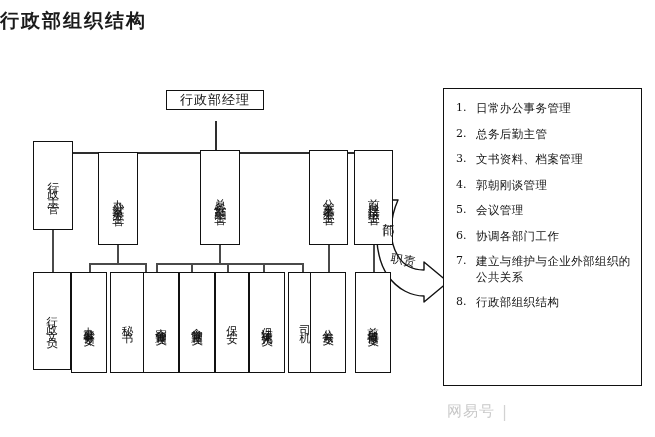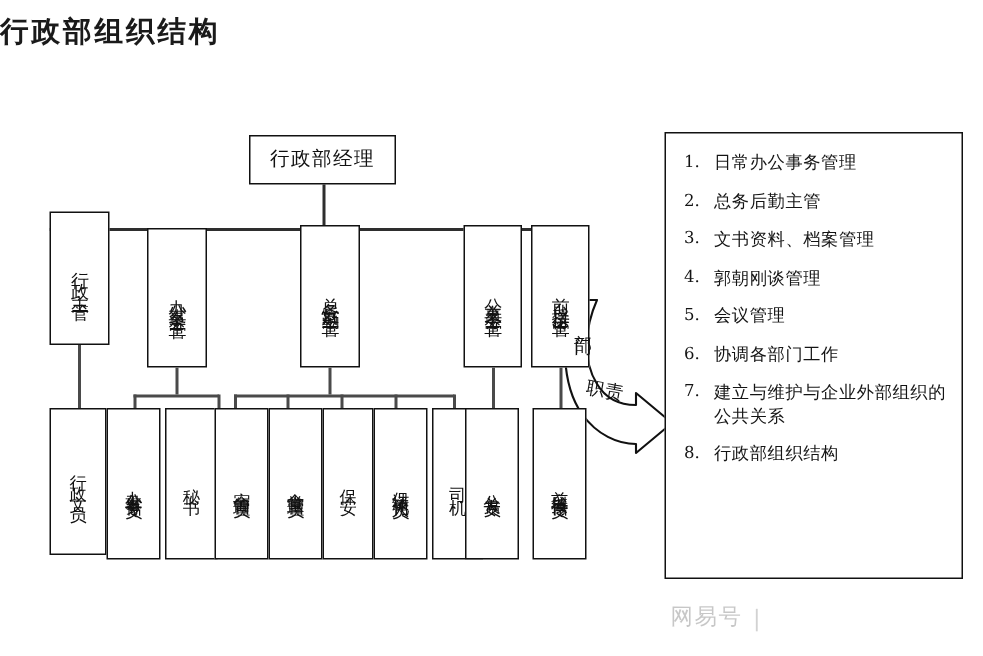--- a/index.html
+++ b/index.html
@@ -189,21 +189,21 @@
   <div class="line v" style="left:156px; top:263px; height:9px;"></div>
   <div class="line v" style="left:191px; top:263px; height:9px;"></div>
   <div class="line v" style="left:227px; top:263px; height:9px;"></div>
   <div class="line v" style="left:263px; top:263px; height:9px;"></div>
   <div class="line v" style="left:302px; top:263px; height:9px;"></div>
 
   <div class="line v" style="left:328px; top:245px; height:27px;"></div>
 
   <div class="line v" style="left:373px; top:245px; height:27px;"></div>
 
-  <div class="node horiz" style="left:166px; top:90px; width:98px; height:33px;">
+  <div class="node horiz" style="left:166px; top:90px; width:98px; height:20px;">
     <span class="label">行政部经理</span>
   </div>
 
   <div class="node vert lv2 spaced" style="left:33px; top:141px; width:40px; height:89px;">
     <span class="label">行政主管</span>
   </div>
 
   <div class="node vert lv2" style="left:98px; top:152px; width:40px; height:93px;">
     <span class="label">办公事务主管</span>
   </div>

